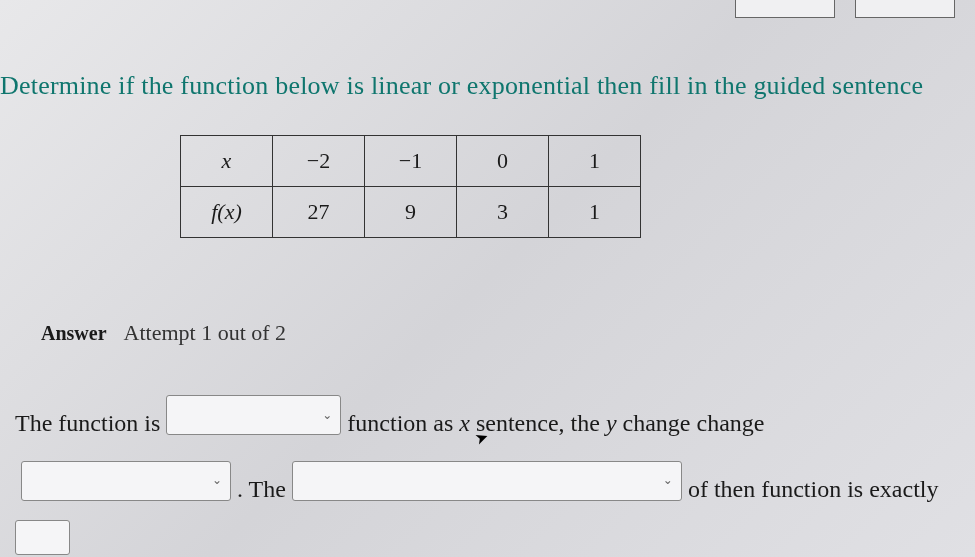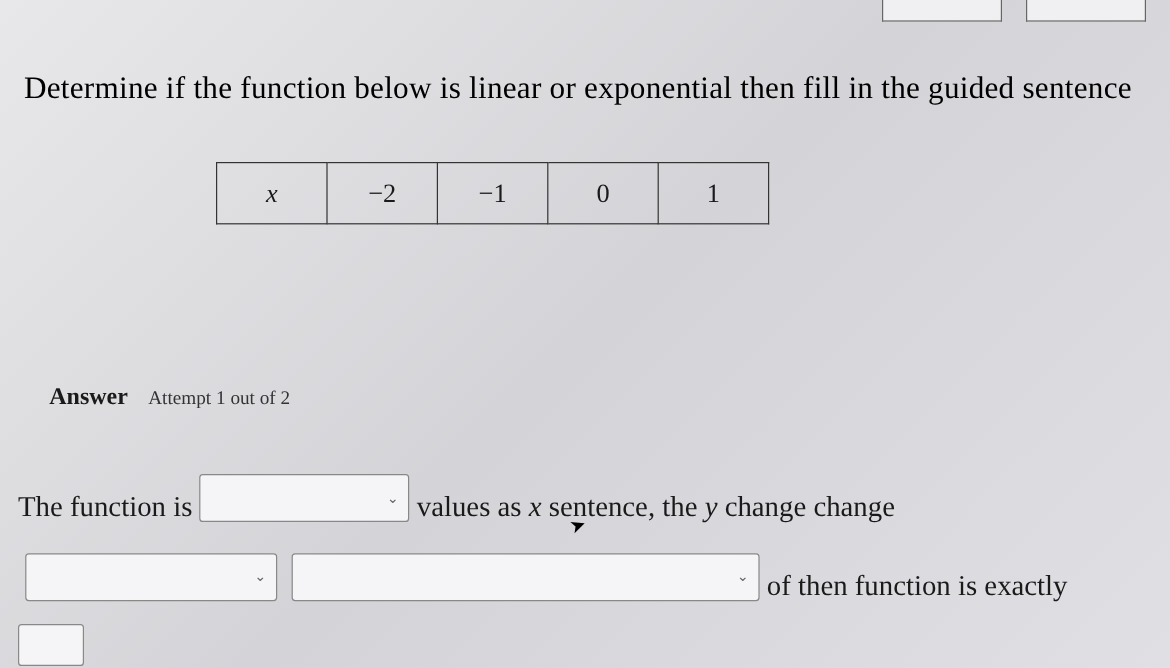--- a/index.html
+++ b/index.html
@@ -25,27 +25,26 @@
     }
     .top-box {
       width: 100px;
       height: 18px;
       border: 1px solid #666;
       border-top: none;
       background: #f0f0f2;
     }
     .question-text {
       position: absolute;
-      top: 59px;
+      top: 71px;
       left: 0;
       font-size: 26px;
-      color: #000000;
+      color: #0f766e;
       letter-spacing: 0.2px;
       white-space: nowrap;
-      margin-left: 20px;
     }
     .data-table {
       position: absolute;
       top: 135px;
       left: 180px;
       border-collapse: collapse;
     }
     .data-table td {
       border: 1.5px solid #333;
       text-align: center;
@@ -71,21 +70,21 @@
       font-size: 20px;
     }
     .answer-bold {
       font-weight: bold;
       margin-left: 31px;
     }
     .answer-attempt {
       font-weight: normal;
       color: #333;
       margin-left: 12px;
-      font-size: 16px;
+      font-size: 22px;
     }
     .sentence-area {
       position: absolute;
       top: 395px;
       left: 15px;
       right: 0;
       font-size: 24px;
       line-height: 2.4;
     }
     .sentence-line {
@@ -145,44 +144,52 @@
 
 <table class="data-table">
   <tbody>
       <tr>
     <td><span class="math-var">x</span></td>
     <td>−2</td>
     <td>−1</td>
     <td>0</td>
     <td>1</td>
   </tr>
+  <tr>
+    <td><span class="math-var">f</span>(<span class="math-var">x</span>)</td>
+    <td>27</td>
+    <td>9</td>
+    <td>3</td>
+    <td>1</td>
+  </tr>
 </tbody>
   </table>
 
 <div class="answer-section">
   <span class="answer-label">
     <span class="answer-bold">Answer</span>
     <span class="answer-attempt">Attempt 1 out of 2</span>
   </span>
 </div>
 
 <div class="sentence-area">
   <div class="sentence-line">
     <span>The function is</span>
     <span class="dropdown dropdown-narrow">
       <span class="chevron">⌄</span>
     </span>
     <span>
-      <span>values as </span><span class="math-var">x</span><span> sentence, the </span><span class="math-var">y</span><span> change change</span>
+      <span>function as </span><span class="math-var">x</span><span> sentence, the </span><span class="math-var">y</span><span> change change</span>
     </span>
   </div>
   <div class="sentence-line">
     <span class="dropdown dropdown-medium">
       <span class="chevron">⌄</span>
     </span>
+    <span>. The</span>
     <span class="dropdown dropdown-wide">
       <span class="chevron">⌄</span>
     </span>
     <span>of then function is exactly</span>
   </div>
 </div>
 
 <div class="small-input"></div>
 
 <div class="cursor-arrow">➤</div>

